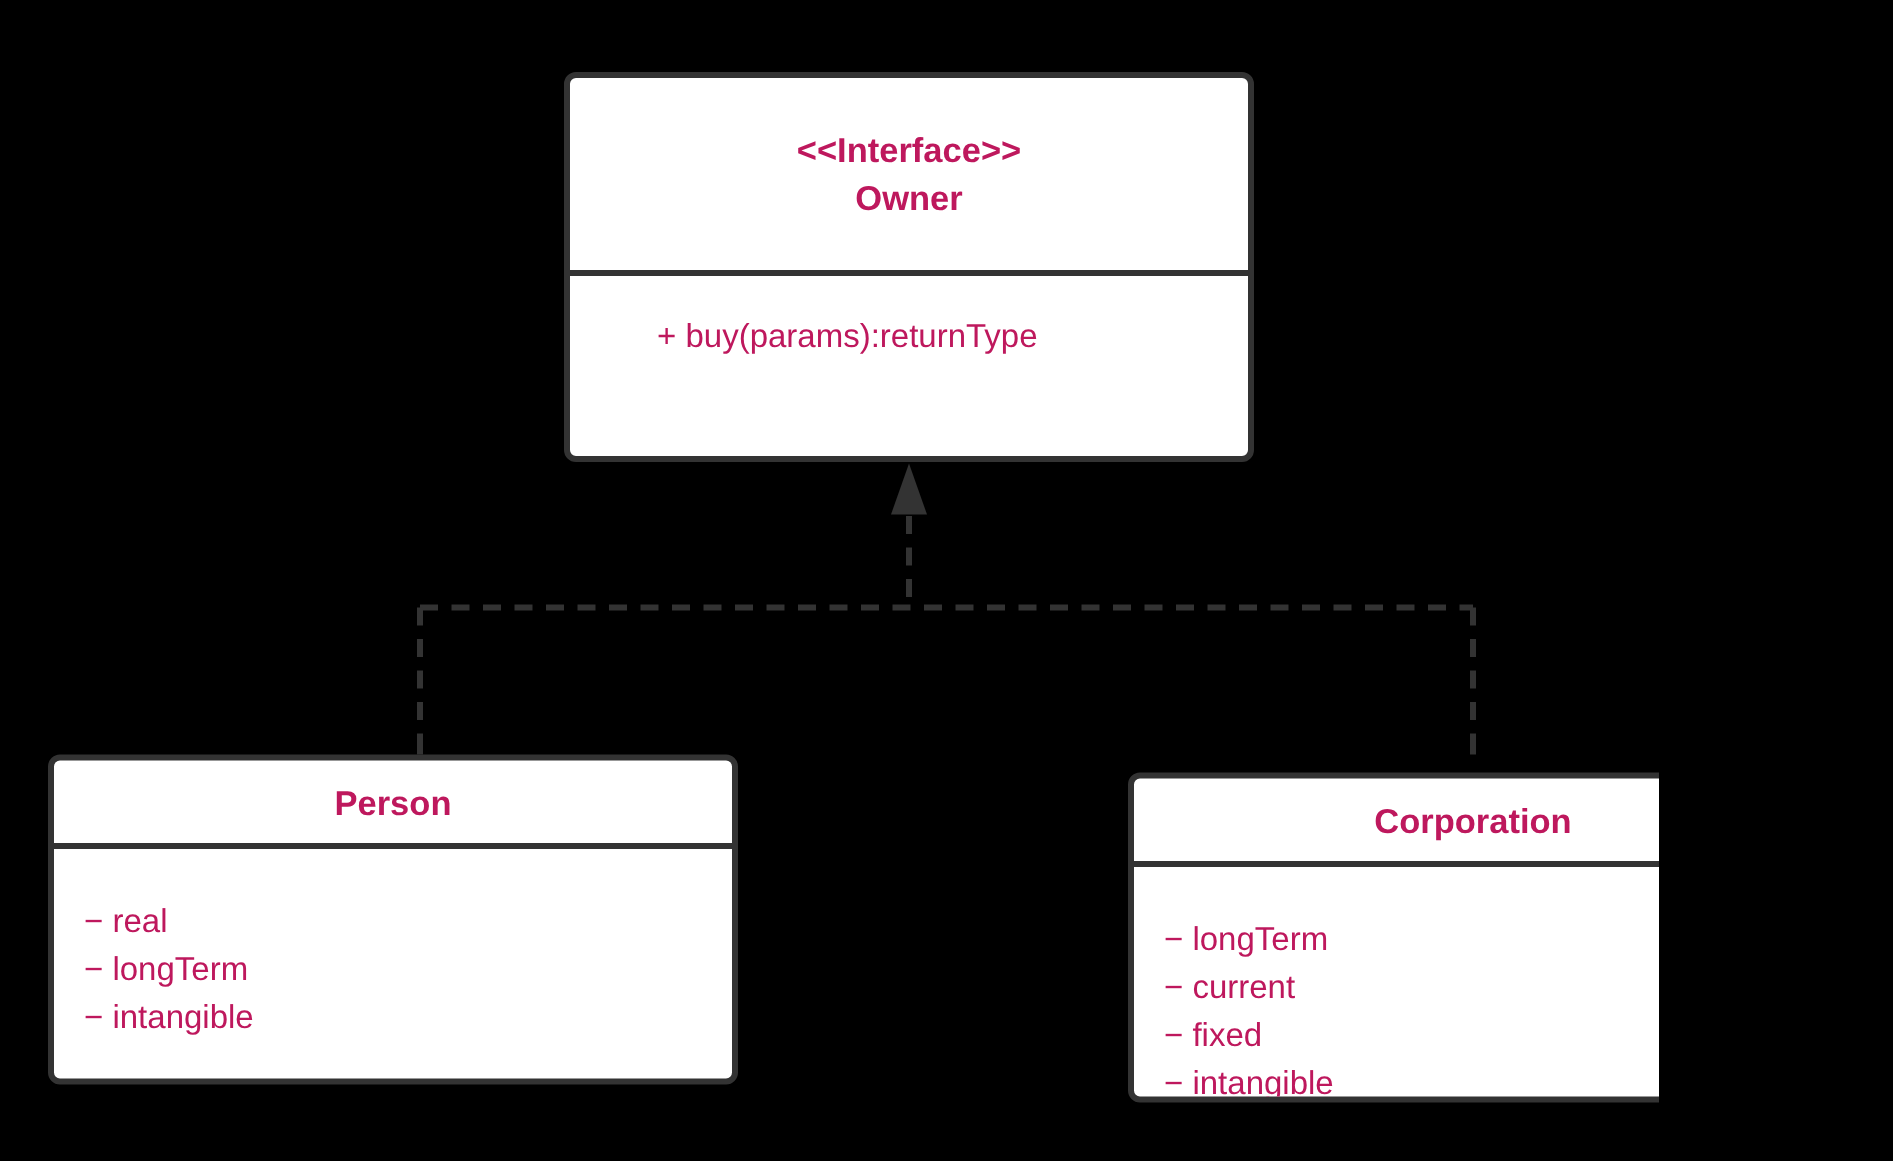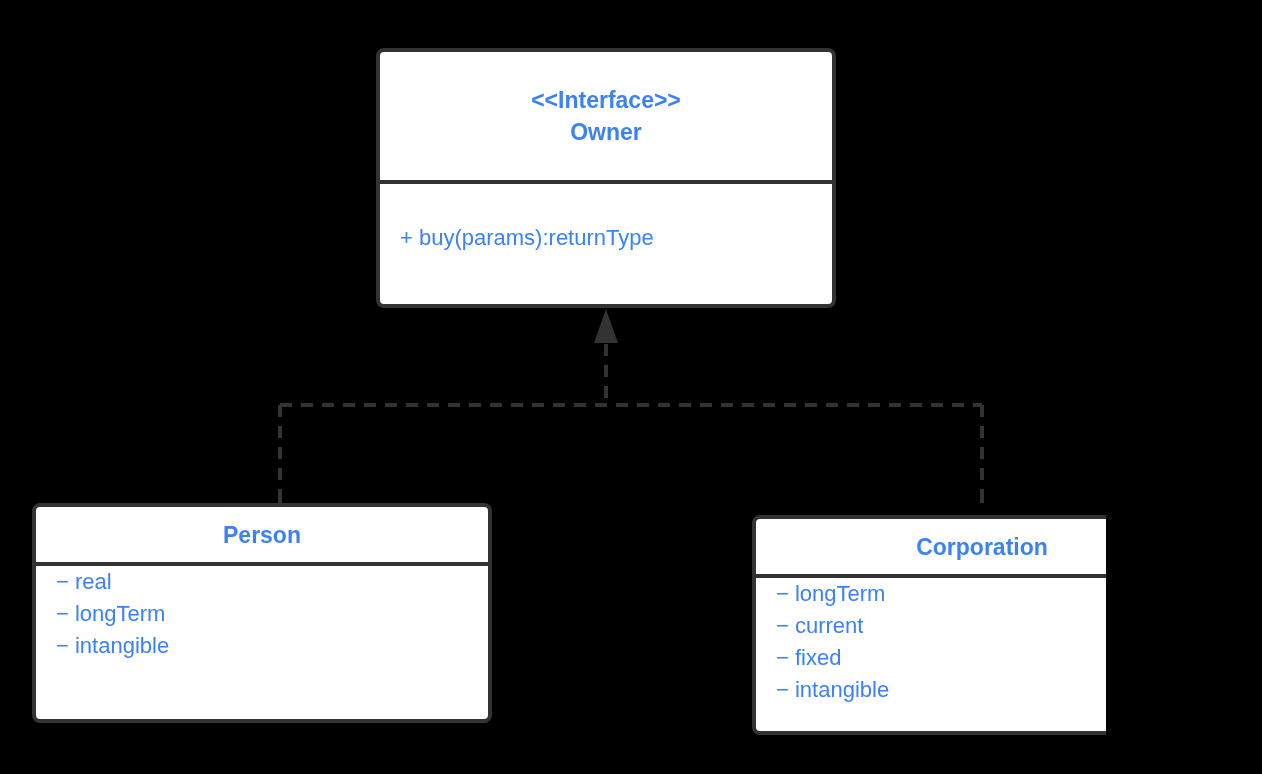--- a/index.html
+++ b/index.html
@@ -3,21 +3,21 @@
 <meta charset="utf-8">
 <style>
   html, body { margin: 0; padding: 0; background: #000; }
   .canvas {
     position: relative;
     width: 1106px;
     height: 774px;
     background: #000000;
     overflow: hidden;
     font-family: "Liberation Sans", sans-serif;
-    color: #3b82f6;
+    color: #be185d;
   }
   .uml-node {
     position: absolute;
     background: #ffffff;
     border: 4px solid #333333;
     border-radius: 8px;
     box-sizing: border-box;
     overflow: hidden;
   }
   .uml-header {
@@ -34,27 +34,27 @@
   .uml-body {
     font-size: 22px;
     line-height: 32px;
     padding: 0 20px;
   }
   .member-row { white-space: pre; }
 
   
   .node-owner   { left: 376px; top: 48px;  width: 460px; height: 260px; }
   .node-owner .uml-header { height: 128px; }
-  .node-owner .uml-body   { padding-top: 38px; }
+  .node-owner .uml-body   { padding-top: 24px; margin-left: 38px; }
 
   
   .node-person  { left: 32px;  top: 503px; width: 460px; height: 220px; }
   .node-corp    { left: 752px; top: 503px; width: 460px; height: 220px; margin-top: 12px; }
   .node-person .uml-header, .node-corp .uml-header { height: 55px; }
-  .node-person .uml-body,   .node-corp .uml-body   { }
+  .node-person .uml-body,   .node-corp .uml-body   { padding-top: 32px; }
 
   .edges-layer {
     position: absolute;
     left: 0; top: 0;
     width: 1262px;
     height: 774px;
     pointer-events: none;
   }
   .edge-dashed {
     stroke: #333333;

